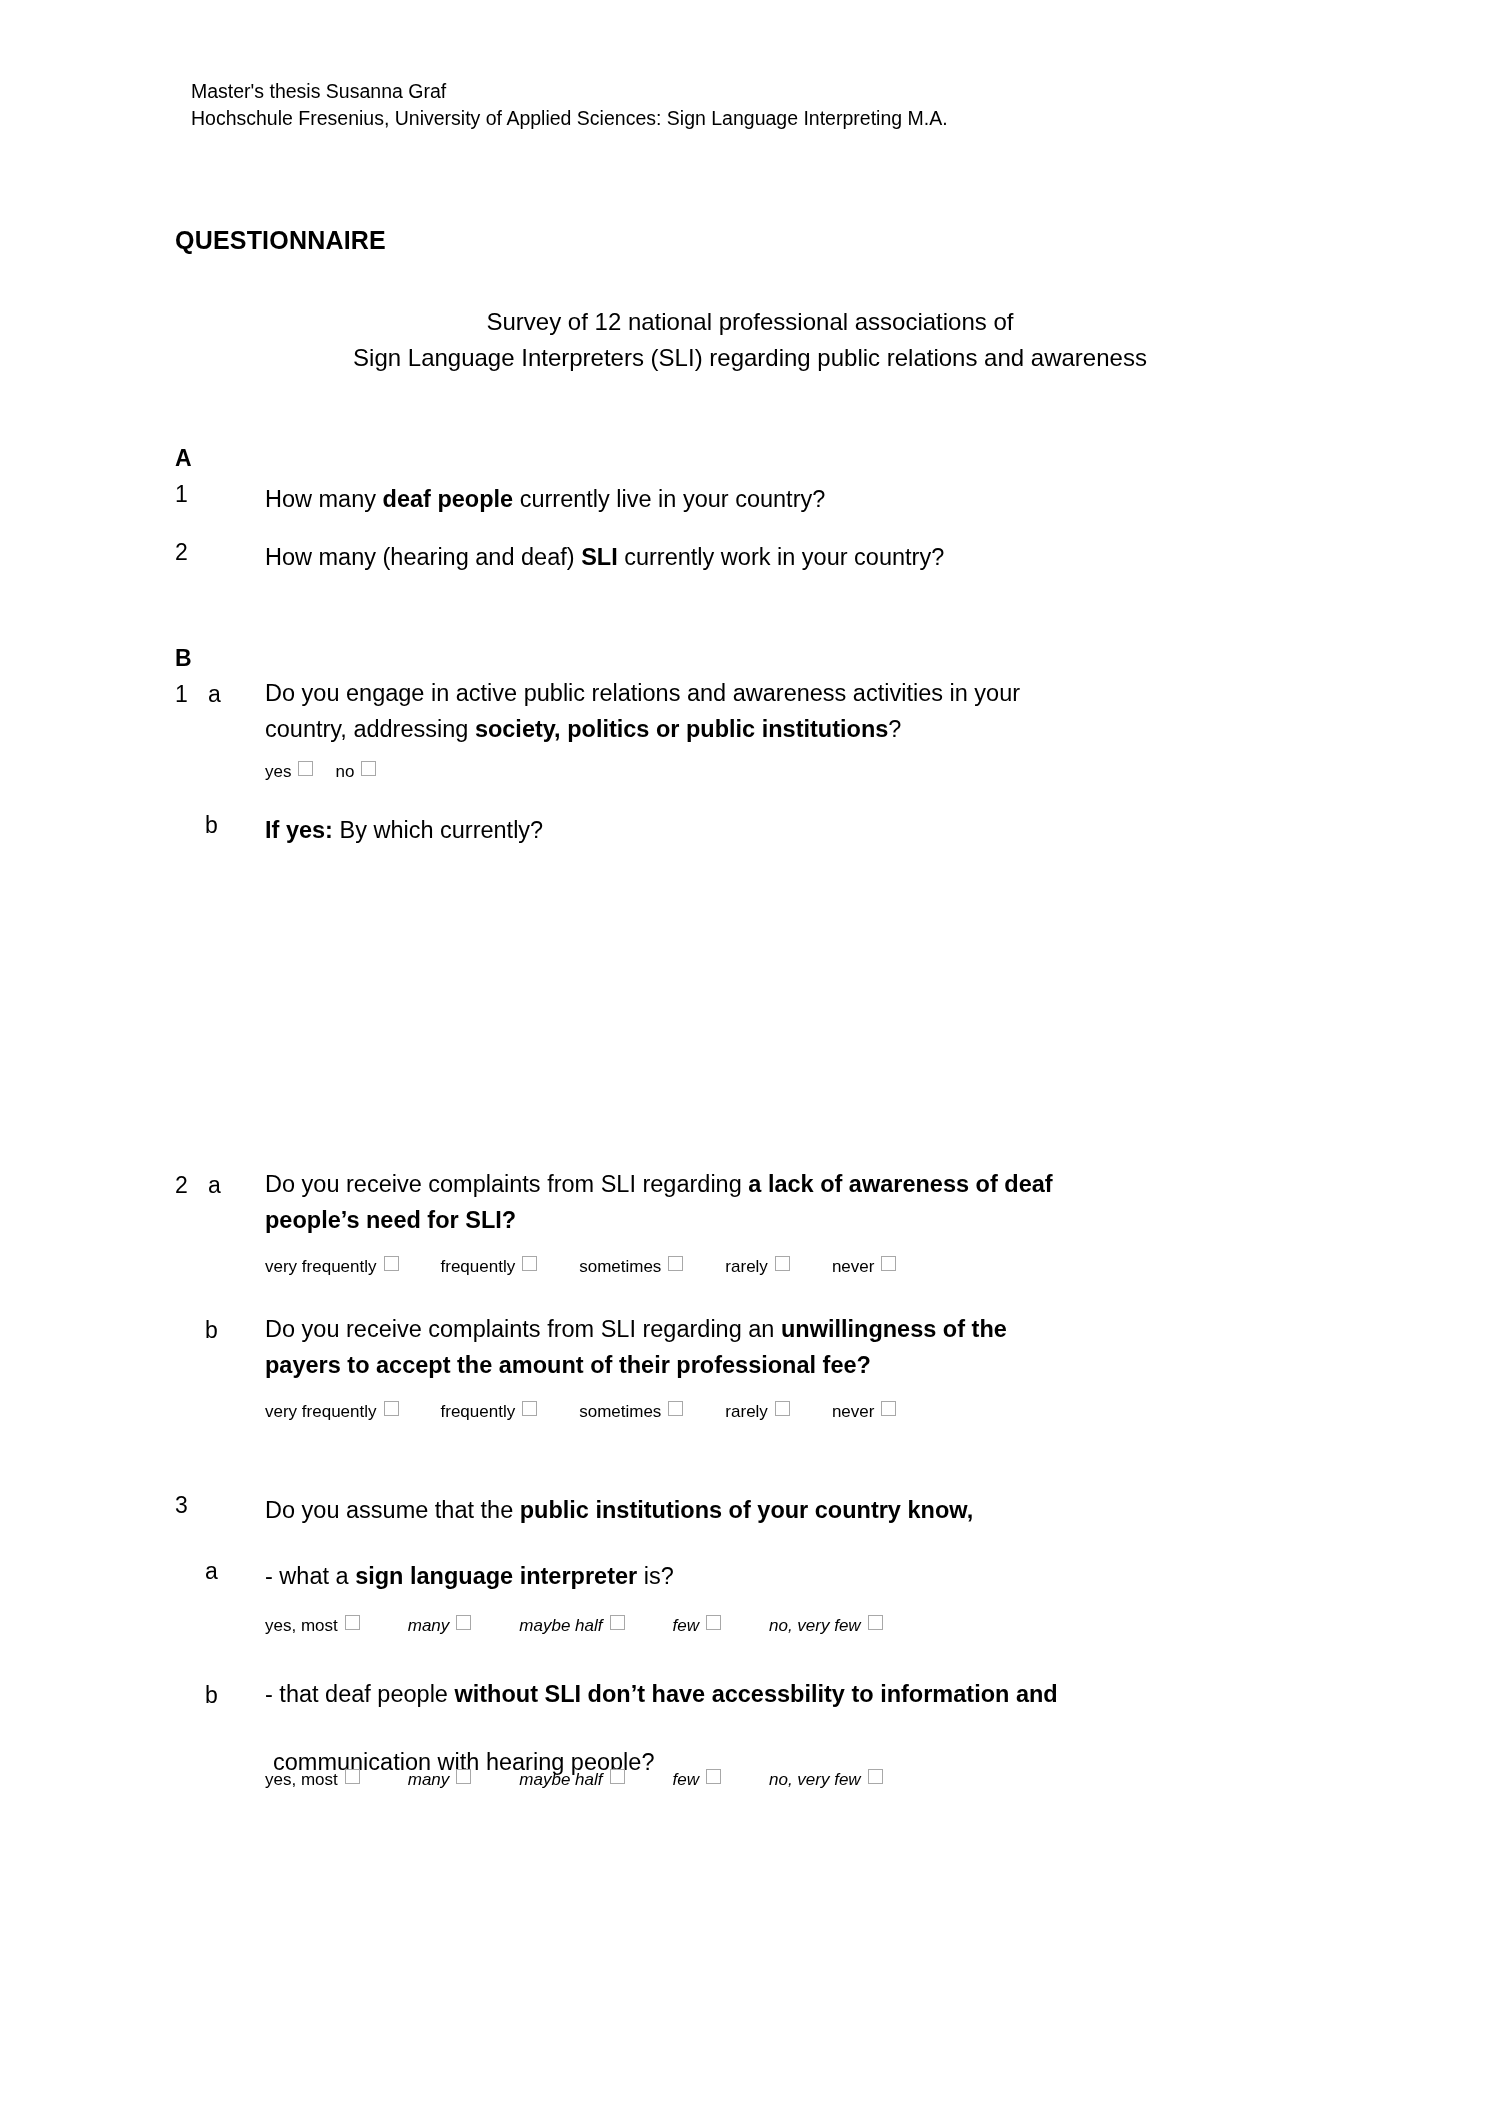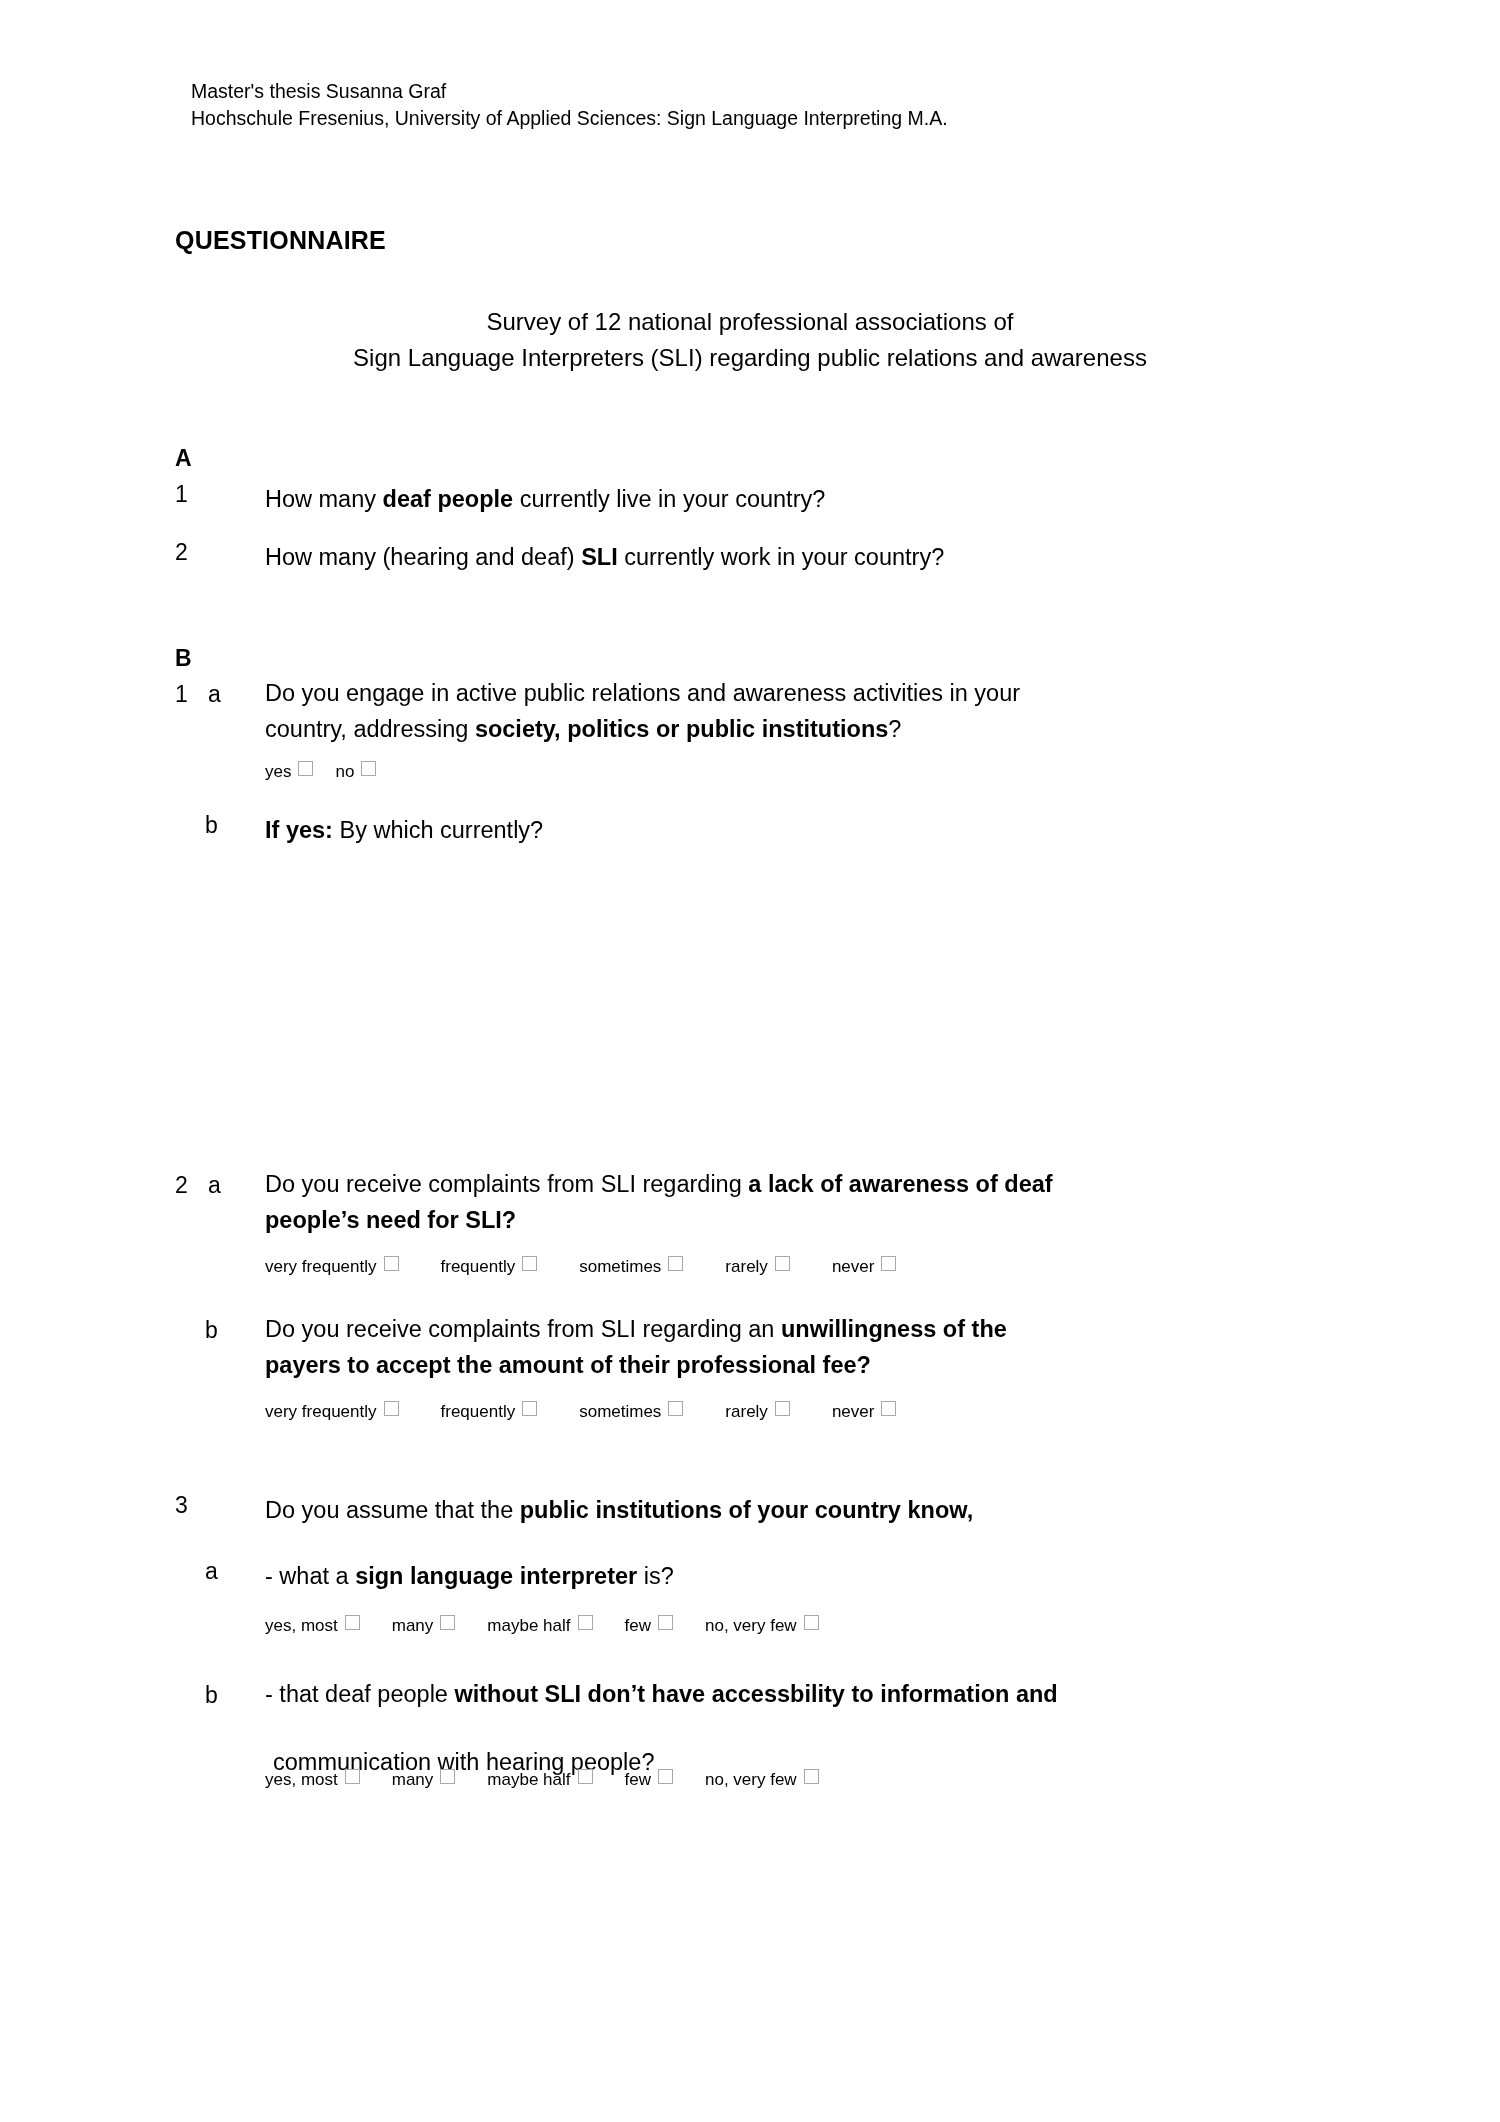--- a/index.html
+++ b/index.html
@@ -110,21 +110,21 @@
     height: 15px;
     border: 1.5px solid #a8a8a8;
     background: #ffffff;
     vertical-align: 1px;
     margin-left: 7px;
     box-sizing: border-box;
   }
 
   
   .opt-row.freq .opt + .opt { margin-left: 42px; }
-  .opt-row.most .opt + .opt { margin-left: 32px; }
+  .opt-row.most .opt + .opt { margin-left: 48px; font-style: italic; }
   .opt-row.yesno .opt + .opt { margin-left: 22px; }
 
   
   .footer {
     position: absolute;
     left: 0;
     top: 1957px;
     width: 1265px;
     text-align: right;
     font-size: 20px;

